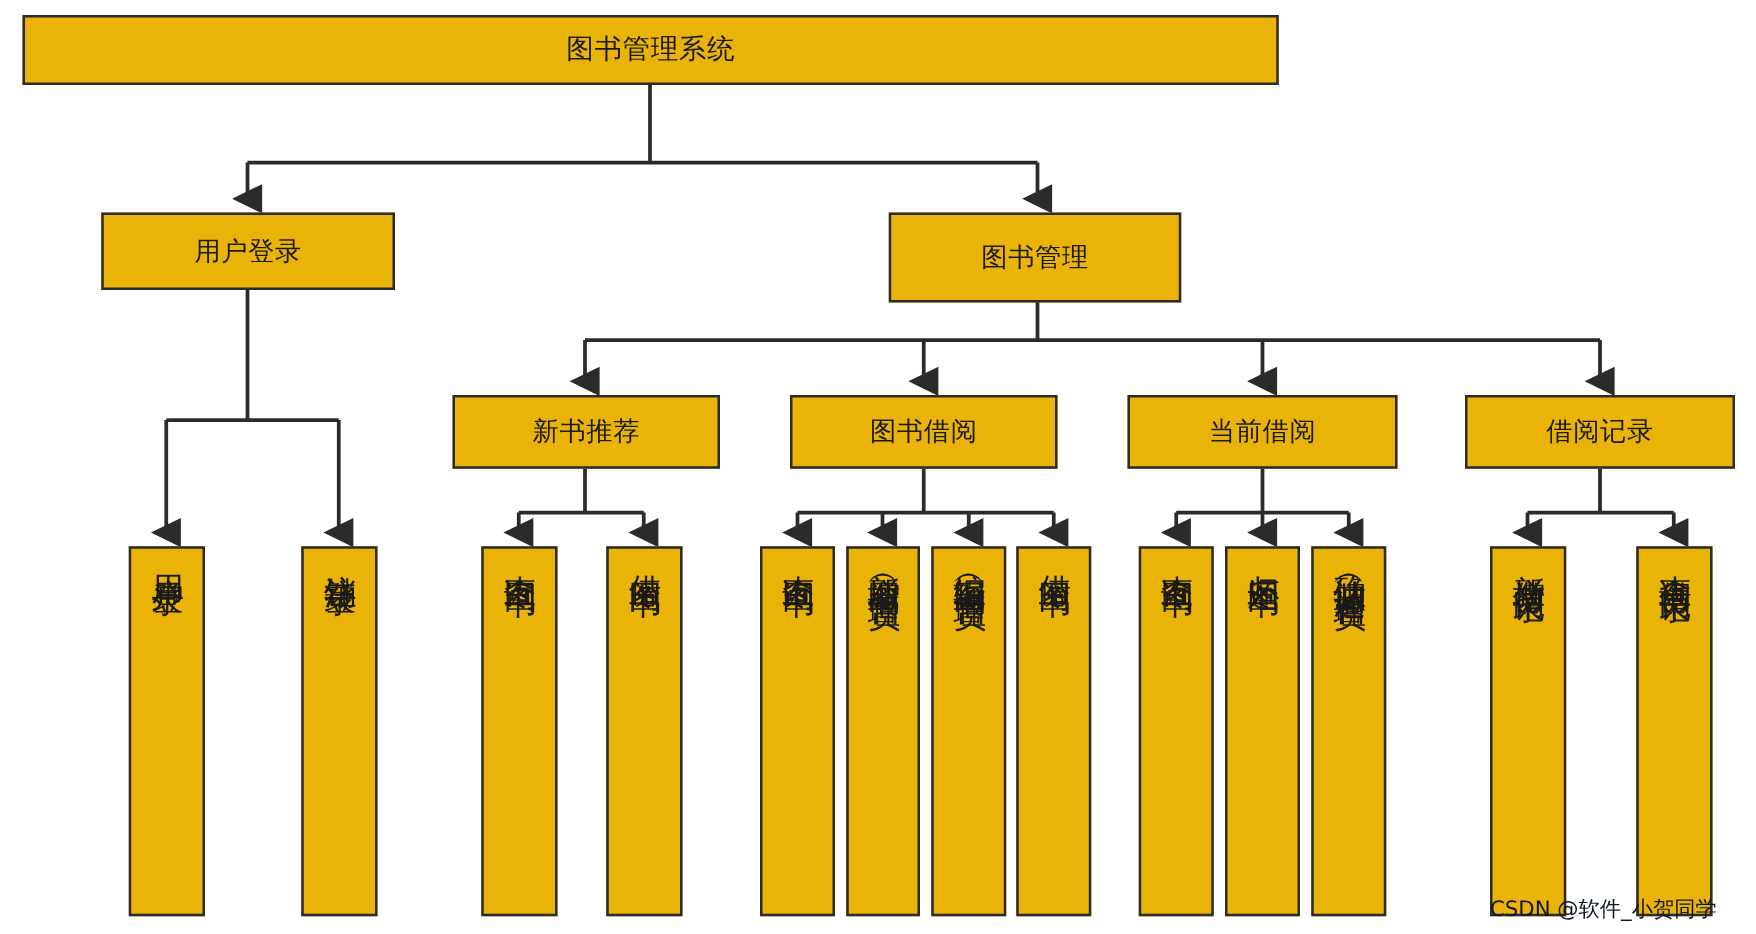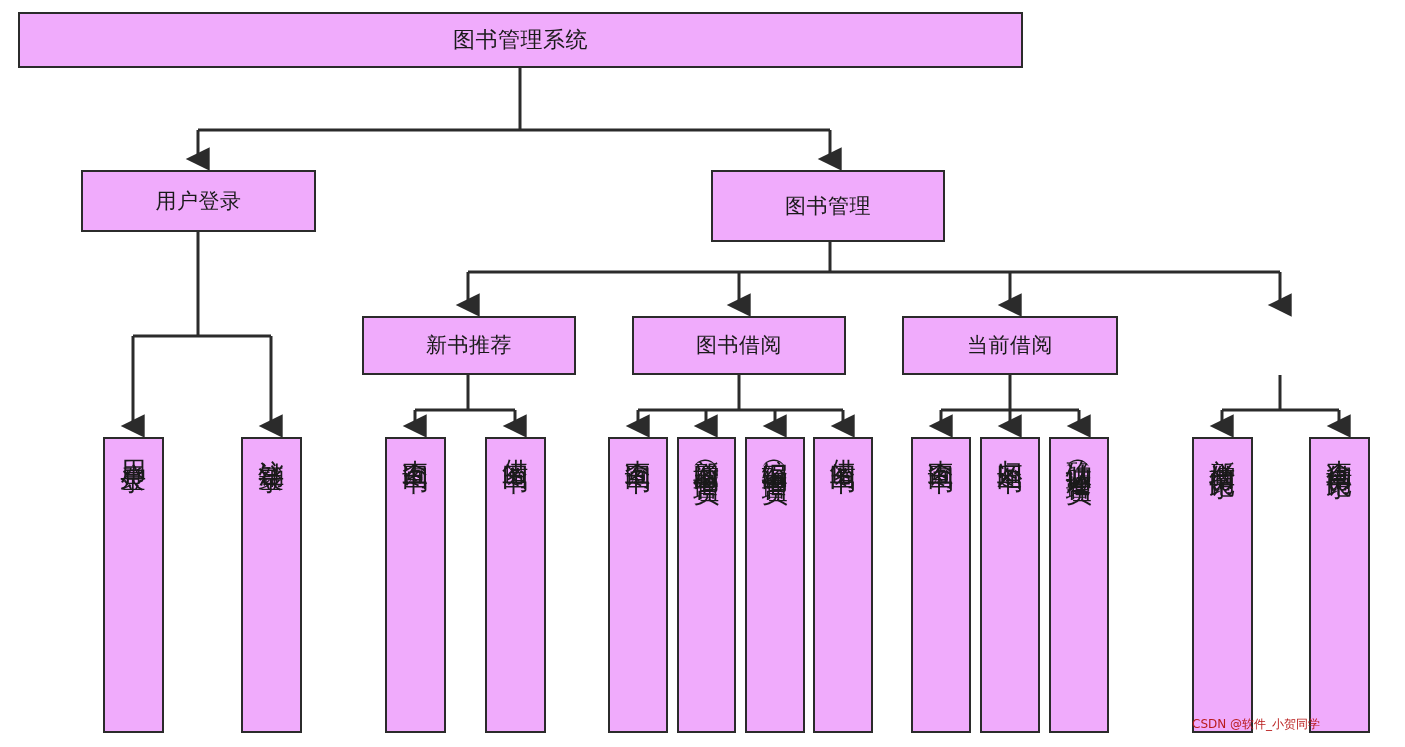--- a/index.html
+++ b/index.html
@@ -22,21 +22,21 @@
     left: 0;
     top: 0;
     width: 1405px;
     height: 747px;
     pointer-events: none;
   }
   .node {
     position: absolute;
     box-sizing: border-box;
     border: 2.5px solid #2b2b2b;
-    background: #f0abfc;
+    background: #eab308;
     display: flex;
     align-items: center;
     justify-content: center;
     color: #1a1a1a;
   }
   .node .label {
     display: block;
     text-align: center;
     line-height: 1.05;
     letter-spacing: 0.5px;
@@ -58,22 +58,22 @@
   }
   .node.vert .label {
     writing-mode: vertical-rl;
     text-orientation: upright;
     font-size: 26px;
     line-height: 1.1;
     letter-spacing: 3px;
   }
   .watermark {
     position: absolute;
-    color: #b91c1c;
-    font-size: 12px;
+    color: #0f172a;
+    font-size: 17px;
     white-space: nowrap;
     font-family: "DejaVu Sans", "Liberation Sans", sans-serif;
     text-align: center;
   }
 </style>
 </head>
 <body>
 
 <div id="canvas">
 
@@ -140,20 +140,23 @@
 
   <div class="node horiz" style="left:632px; top:316px; width:214px; height:59px;">
     <span class="label">图书借阅</span>
   </div>
   <div class="node horiz" style="left:362px; top:316px; width:214px; height:59px;">
     <span class="label">新书推荐</span>
   </div>
   <div class="node horiz" style="left:902px; top:316px; width:216px; height:59px;">
     <span class="label">当前借阅</span>
   </div>
+  <div class="node horiz" style="left:1172px; top:316px; width:216px; height:59px;">
+    <span class="label">借阅记录</span>
+  </div>
 
   <div class="node vert" style="left:103px; top:437px; width:61px; height:296px;">
     <span class="label">用户登录</span>
   </div>
   <div class="node vert" style="left:241px; top:437px; width:61px; height:296px;">
     <span class="label">注销登录</span>
   </div>
 
   <div class="node vert" style="left:385px; top:437px; width:61px; height:296px;">
     <span class="label">查询图书</span>

